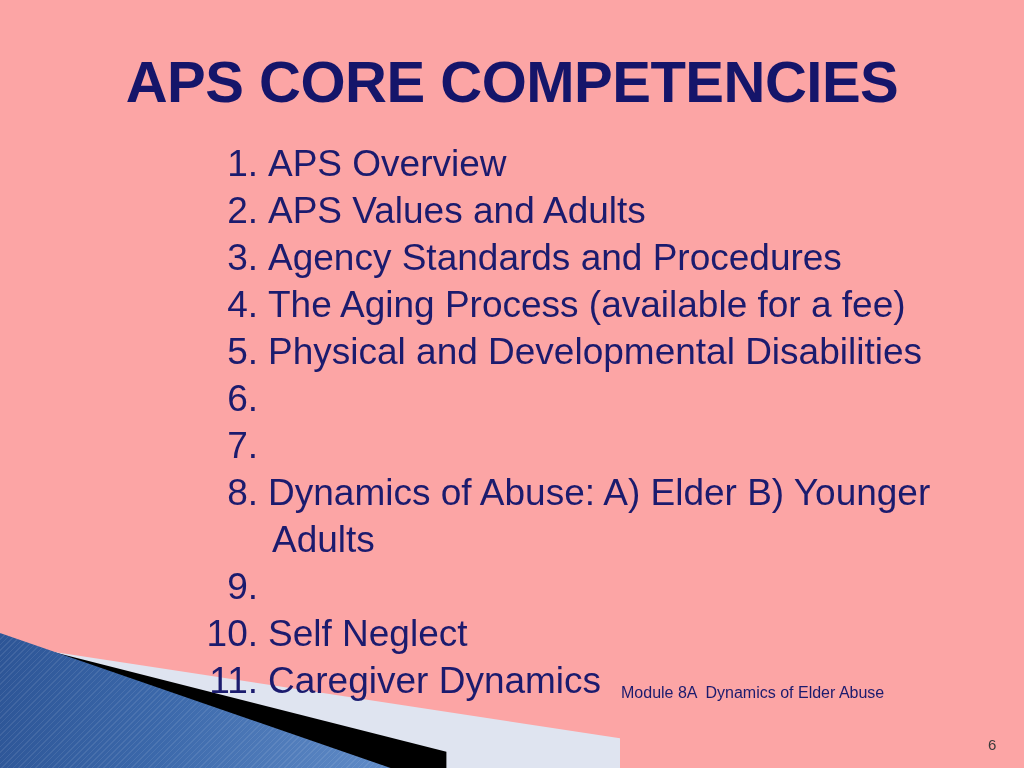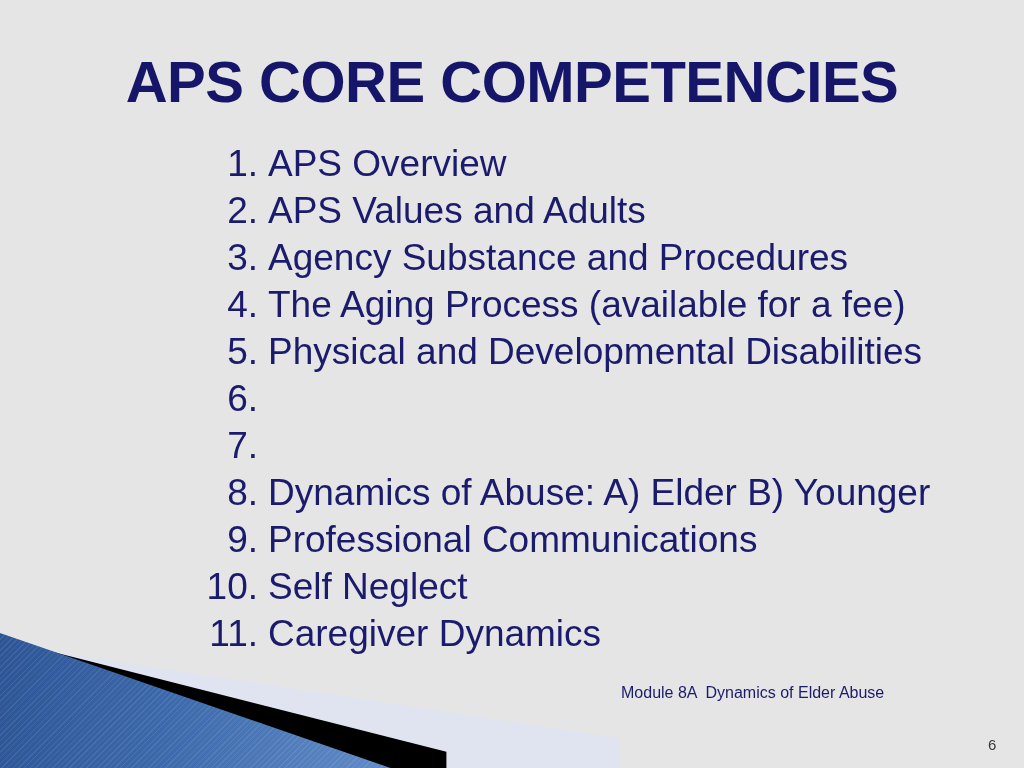--- a/index.html
+++ b/index.html
@@ -8,21 +8,21 @@
     padding: 0;
     background: #ffffff;
   }
   body {
     font-family: "Liberation Sans", sans-serif;
   }
   #slide {
     position: relative;
     width: 1024px;
     height: 768px;
-    background: #e5e5e5;
+    background: #fca5a5;
     overflow: hidden;
   }
 
   
   .corner-deco {
     position: absolute;
     left: 0;
     bottom: 0;
     width: 620px;
     height: 135px;
@@ -135,43 +135,43 @@
       <div class="comp-row">
         <span class="comp-num">1.</span>
         <span class="comp-label">APS Overview</span>
       </div>
       <div class="comp-row">
         <span class="comp-num">2.</span>
         <span class="comp-label">APS Values and Adults</span>
       </div>
       <div class="comp-row">
         <span class="comp-num">3.</span>
-        <span class="comp-label">Agency Substance and Procedures</span>
+        <span class="comp-label">Agency Standards and Procedures</span>
       </div>
       <div class="comp-row">
         <span class="comp-num">4.</span>
         <span class="comp-label">The Aging Process (available for a fee)</span>
       </div>
       <div class="comp-row">
         <span class="comp-num">5.</span>
         <span class="comp-label">Physical and Developmental Disabilities</span>
       </div>
       <div class="comp-row">
         <span class="comp-num">6.</span>
       </div>
       <div class="comp-row">
         <span class="comp-num">7.</span>
       </div>
       <div class="comp-row">
         <span class="comp-num">8.</span>
         <span class="comp-label">Dynamics of Abuse: A) Elder B) Younger</span>
       </div>
+      <div class="comp-row-cont">Adults</div>
       <div class="comp-row">
         <span class="comp-num">9.</span>
-        <span class="comp-label">Professional Communications</span>
       </div>
       <div class="comp-row">
         <span class="comp-num">10.</span>
         <span class="comp-label">Self Neglect</span>
       </div>
       <div class="comp-row">
         <span class="comp-num">11.</span>
         <span class="comp-label">Caregiver Dynamics</span>
       </div>
     </div>

